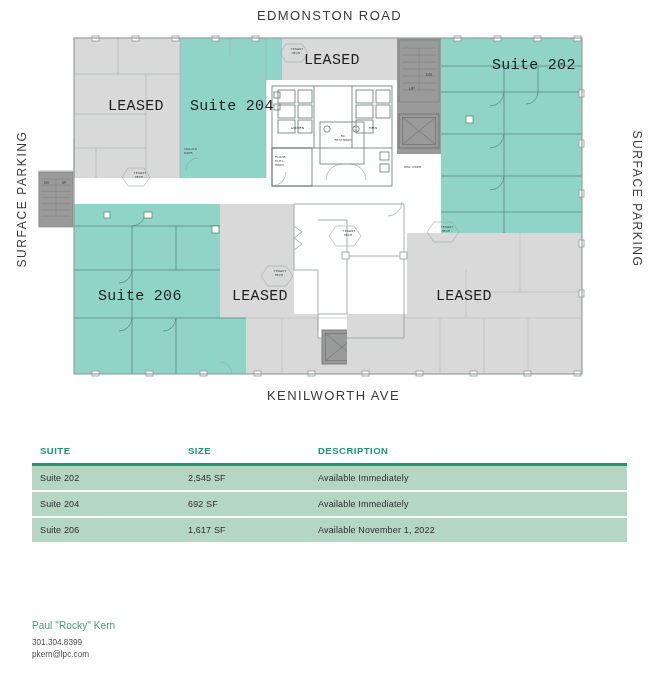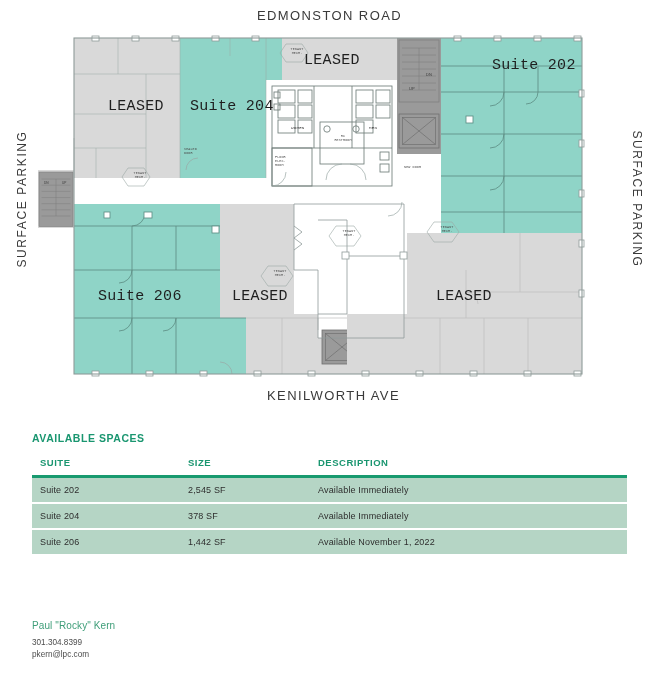--- a/index.html
+++ b/index.html
@@ -367,44 +367,43 @@
 
       <div class="plan-text lbl-tiny" style="left:92px; top:142px; width:24px;">TENANT<br>MECH.</div>
 
       <div class="plan-text lbl-tiny" style="left:148px; top:118px; width:26px; text-align:left;">SEALED<br>DOOR</div>
 
       <div class="plan-text lbl-tiny" style="left:368px; top:136px; width:34px; text-align:left;">NEW DOOR</div>
     </div>
   </div>
 
   <div id="spaces-block">
-    <div id="spaces-title">AVAILABLE SPACES</div>
 
     <table id="spaces-table">
       <thead>
         <tr>
           <th class="col-suite">SUITE</th>
           <th class="col-size">SIZE</th>
           <th class="col-desc">DESCRIPTION</th>
         </tr>
       </thead>
       <tbody>
         <tr>
           <td>Suite 202</td>
           <td>2,545 SF</td>
           <td>Available Immediately</td>
         </tr>
         <tr>
           <td>Suite 204</td>
-          <td>378 SF</td>
+          <td>692 SF</td>
           <td>Available Immediately</td>
         </tr>
         <tr>
           <td>Suite 206</td>
-          <td>1,442 SF</td>
+          <td>1,617 SF</td>
           <td>Available November 1, 2022</td>
         </tr>
       </tbody>
     </table>
   </div>
 
   <div id="footer">
 
     <div class="contact" id="contact-1">
       <div class="contact-name">Paul "Rocky" Kern</div>

